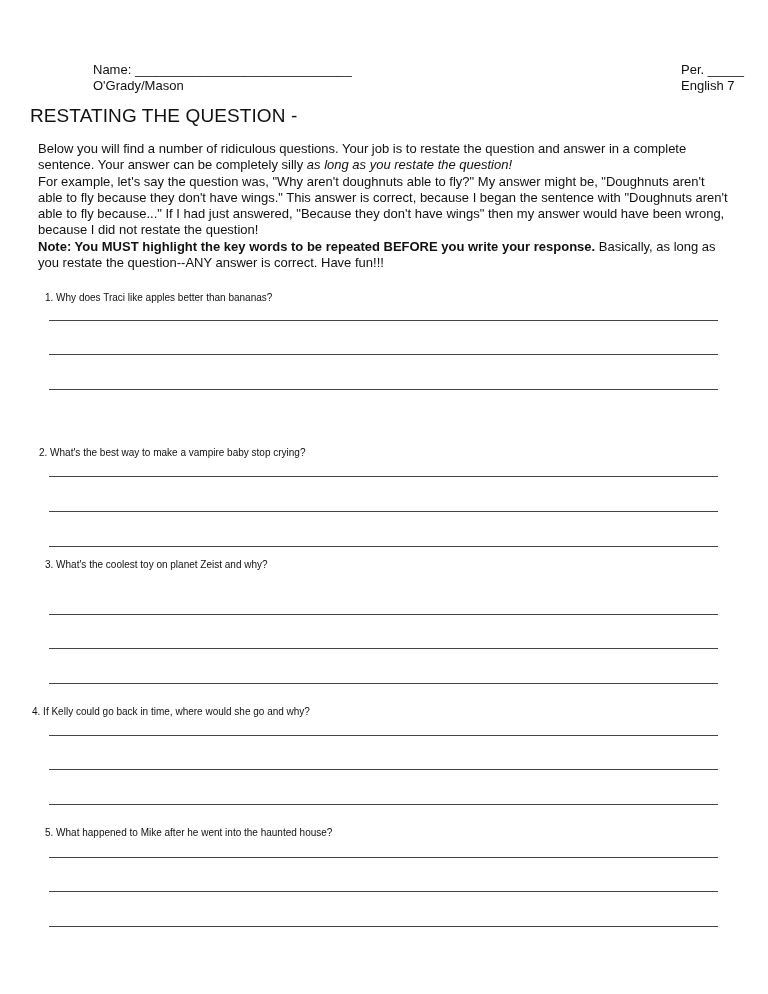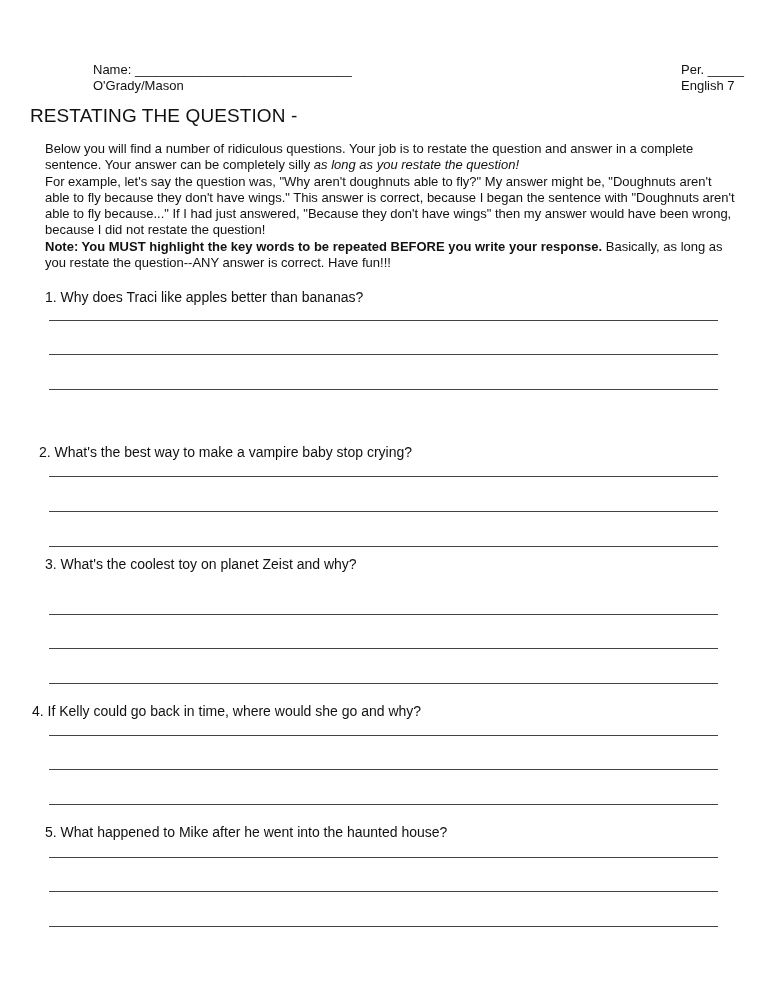--- a/index.html
+++ b/index.html
@@ -4,21 +4,21 @@
 <style>
   html, body { margin: 0; padding: 0; background: #ffffff; }
   body {
     width: 768px; height: 994px; position: relative; overflow: hidden;
     font-family: "Liberation Sans", sans-serif; color: #111;
   }
   .abs { position: absolute; }
   .small { font-size: 13px; line-height: 16px; margin-left: 48px; }
   .title { font-size: 19px; line-height: 22px; letter-spacing: 0.1px; }
   .para { font-size: 13px; line-height: 16.3px; width: 690px; }
-  .q { font-size: 14px; line-height: 17px; text-align: center; }
+  .q { font-size: 10px; line-height: 17px; text-align: center; }
   .line { position: absolute; left: 49px; width: 669px; height: 0; border-top: 1.3px solid #444; }
   b { font-weight: bold; margin-top: 8px; }
 </style>
 </head>
 <body>
 
 <div>
 
   <div class="abs small" style="left:45px; top:62px;">
     <span>Name:</span>
@@ -27,21 +27,21 @@
   <div class="abs small" style="left:45px; top:78px;">O'Grady/Mason</div>
 
   <div class="abs small" style="left:633px; top:62px;">
     <span>Per.</span>
     <span>_____</span>
   </div>
   <div class="abs small" style="left:633px; top:78px;">English 7</div>
 
   <div class="abs title" style="left:30px; top:105px;">RESTATING THE QUESTION -</div>
 
-  <div class="abs para" style="left:45px; top:141px;">
+  <div class="abs para" style="left:38px; top:141px;">
     <span>Below you will find a number of ridiculous questions.  Your job is to restate the question and answer in a complete sentence.  Your answer can be completely silly </span><i>as long as you restate the question!</i><br>
     <span>For example, let's say the question was, "Why aren't doughnuts able to fly?"  My answer might be, "Doughnuts aren't able to fly because they don't have wings."  This answer is correct, because I began the sentence with "Doughnuts aren't able to fly because..."   If I had just answered, "Because they don't have wings" then my answer would have been wrong, because I did not restate the question!</span><br>
     <b>Note:  You MUST highlight the key words to be repeated BEFORE you write your response.</b><span>  Basically, as long as you restate the question--ANY answer is correct.  Have fun!!!</span>
   </div>
 
   <div class="abs q" style="left:45px; top:289px;">1.  Why does Traci like apples better than bananas?</div>
   <div class="line" style="top:320px;"></div>
   <div class="line" style="top:354px;"></div>
   <div class="line" style="top:389px;"></div>
 

